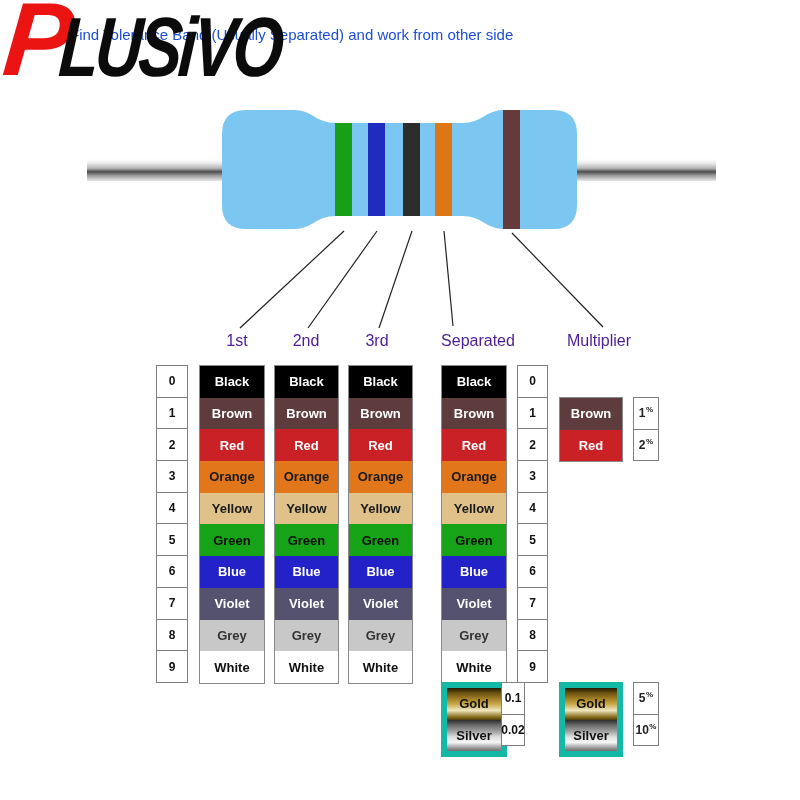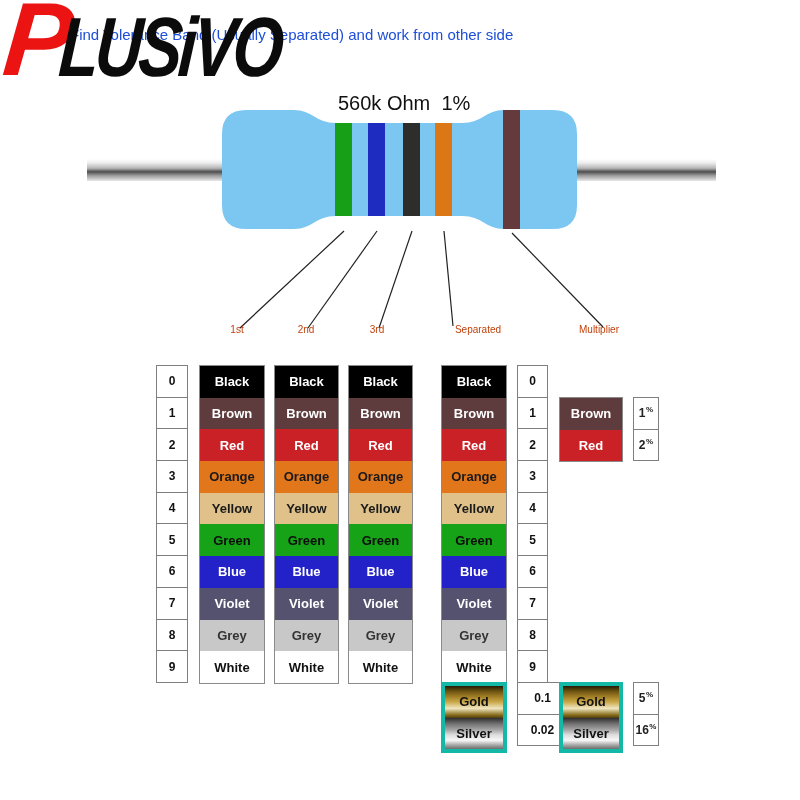--- a/index.html
+++ b/index.html
@@ -16,33 +16,33 @@
   .logo-rest{font-size:84px;line-height:0.86;letter-spacing:-5px;transform:scaleX(0.78) skewX(-5deg);
              transform-origin:left bottom;margin-left:-16px;}
 
   
   .gfx{position:absolute;left:0;top:0;pointer-events:none;}
 
   
   .res-label{position:absolute;left:338px;top:92px;font-size:20px;color:#111;white-space:pre;z-index:1;}
 
   
-  .hdr{position:absolute;top:324px;transform:translateX(-50%);font-size:10px;color:#c2410c;white-space:nowrap;}
+  .hdr{position:absolute;top:332px;transform:translateX(-50%);font-size:16px;color:#4c1d95;white-space:nowrap;}
 
   
   .stack{position:absolute;box-sizing:border-box;}
   .num-stack{border-top:1px solid #7f7f7f;}
   .num-cell{box-sizing:border-box;width:100%;height:31.7px;background:#fff;
             border:1px solid #7f7f7f;border-top:none;
             display:flex;align-items:center;justify-content:center;
             font-size:12px;font-weight:bold;color:#111;}
   .color-col{border:1px solid #8a8a8a;background:#fff;}
   .color-cell{height:31.7px;display:flex;align-items:center;justify-content:center;
               font-size:13px;font-weight:bold;}
-  .metal-stack{border:4px solid #14b8a6;}
+  .metal-stack{border:6px solid #14b8a6;}
   .pct-stack{border-top:1px solid #7f7f7f;}
   .pct-cell{box-sizing:border-box;width:100%;height:31.7px;background:#fff;
             border:1px solid #7f7f7f;border-top:none;
             display:flex;align-items:center;justify-content:center;
             font-size:12px;font-weight:bold;color:#222;}
   .pct-cell .unit{font-size:8px;position:relative;top:-4px;margin-left:0.5px;}
 
   .metal-gold{background:linear-gradient(180deg,#241a04 0%,#6b5210 16%,#a8842a 36%,
               #c9a84a 50%,#efe6c0 70%,#8a701e 90%,#4f3d0e 100%);}
   .metal-silver{background:linear-gradient(180deg,#2e2e2e 0%,#6f6f6f 18%,#a5a5a5 38%,
@@ -89,21 +89,20 @@
 
     <g stroke="#222" stroke-width="1.2">
       <line x1="344" y1="231" x2="240" y2="328"></line>
       <line x1="377" y1="231" x2="308" y2="328"></line>
       <line x1="412" y1="231" x2="379" y2="328"></line>
       <line x1="444" y1="231" x2="453" y2="326"></line>
       <line x1="512" y1="233" x2="603" y2="327"></line>
     </g>
   </svg>
 
-  <div class="res-label">560k Ohm  1%</div>
 
   <div class="hdr" style="left:237px">1st</div>
   <div class="hdr" style="left:306px">2nd</div>
   <div class="hdr" style="left:377px">3rd</div>
   <div class="hdr" style="left:478px">Separated</div>
   <div class="hdr" style="left:599px">Multiplier</div>
 
   <div class="stack num-stack" style="left:156px;top:365px;width:32px">
 
   <div class="num-cell">0</div>
@@ -187,21 +186,21 @@
       <div class="num-cell">2</div>
       <div class="num-cell">3</div>
       <div class="num-cell">4</div>
       <div class="num-cell">5</div>
       <div class="num-cell">6</div>
       <div class="num-cell">7</div>
       <div class="num-cell">8</div>
       <div class="num-cell">9</div>
     </div>
 
-  <div class="stack num-stack" style="left:517px;top:682px;width:51px">
+  <div class="stack num-stack" style="left:501px;top:682px;width:24px">
 
   <div class="num-cell">0.1</div>
       <div class="num-cell">0.02</div>
     </div>
 
   <div class="stack color-col" style="left:559px;top:397px;width:64px">
 
   <div class="color-cell" style="background: rgb(94, 59, 60); color: rgb(255, 255, 255);">Brown</div>
       <div class="color-cell" style="background: rgb(201, 33, 37); color: rgb(255, 255, 255);">Red</div>
     </div>
@@ -224,18 +223,18 @@
       <div class="color-cell metal-silver" style="color: rgb(17, 17, 17);">Silver</div>
     </div>
 
   <div class="stack pct-stack" style="left:633px;top:682px;width:26px">
 
   <div class="pct-cell">
       <span>5</span>
         <span class="unit">%</span>
     </div>
       <div class="pct-cell">
-      <span>16</span>
+      <span>10</span>
         <span class="unit">%</span>
     </div>
     </div>
 
 </div>
 
 </body></html>

